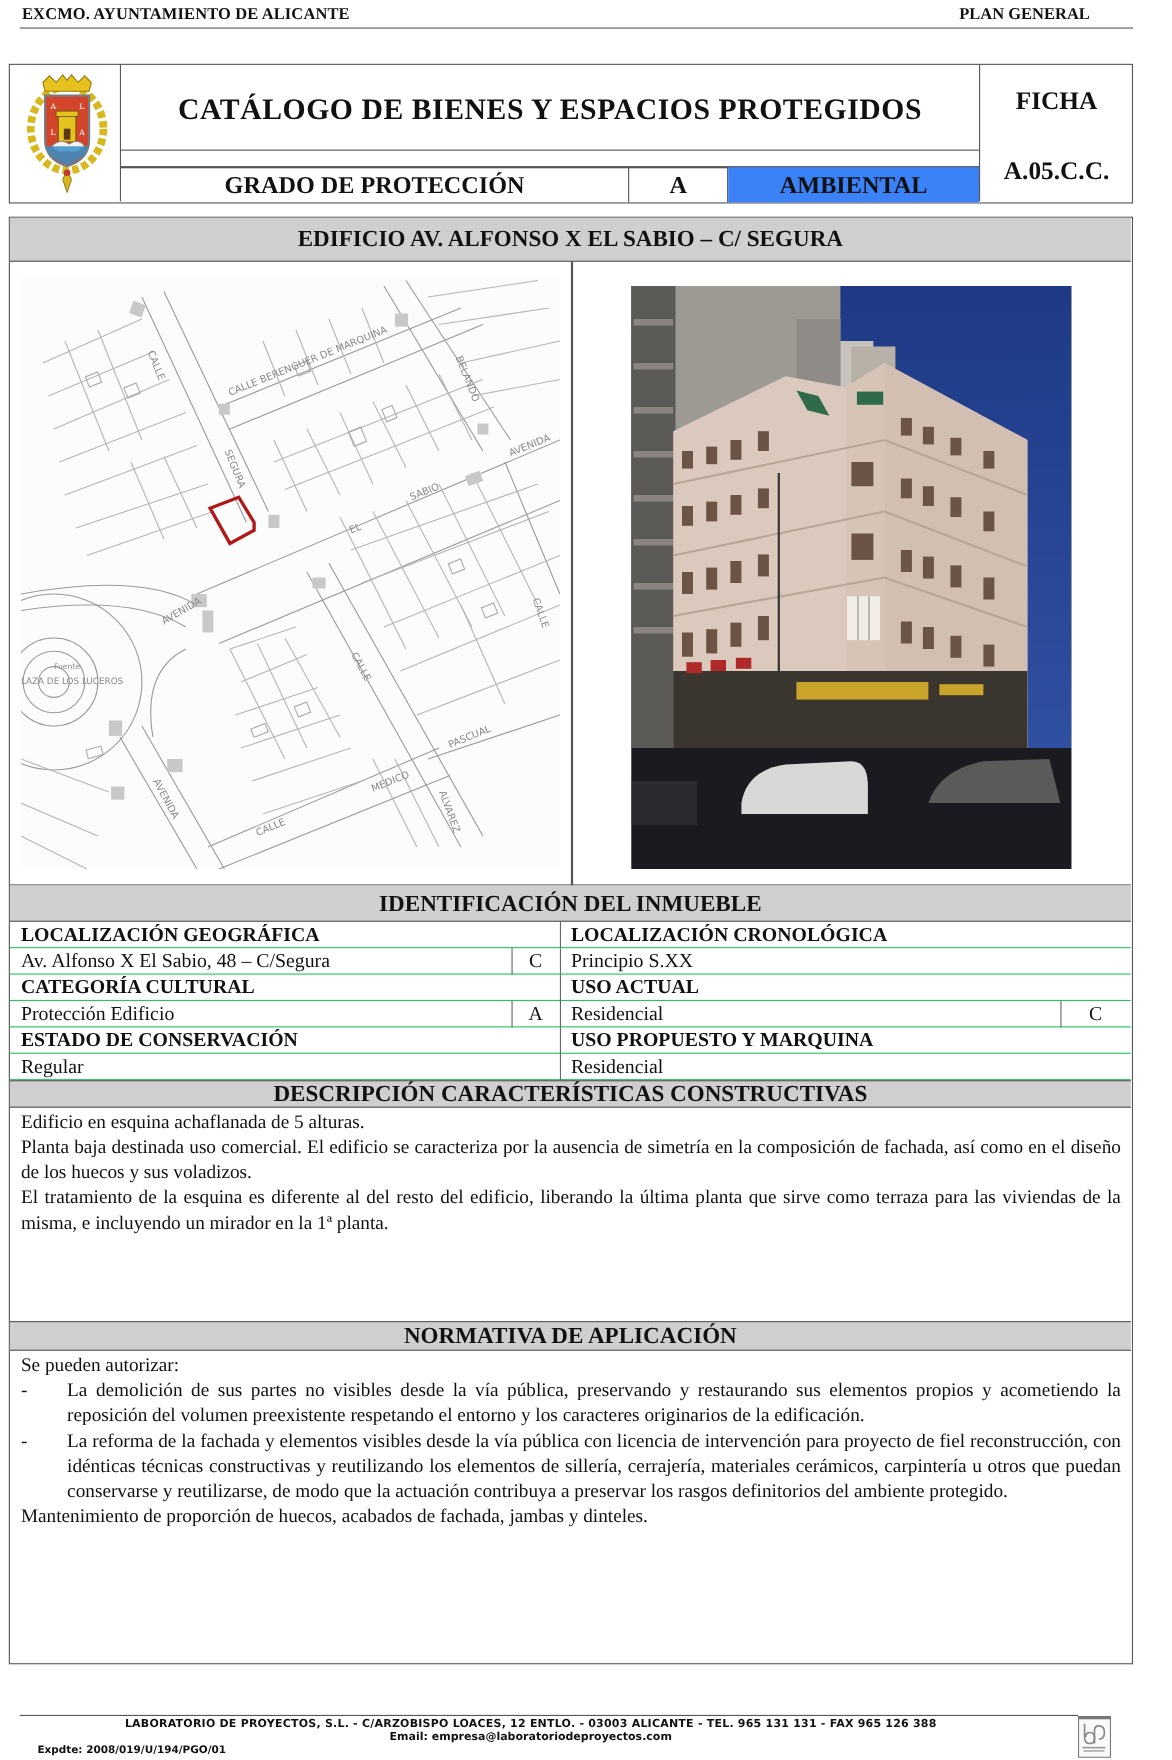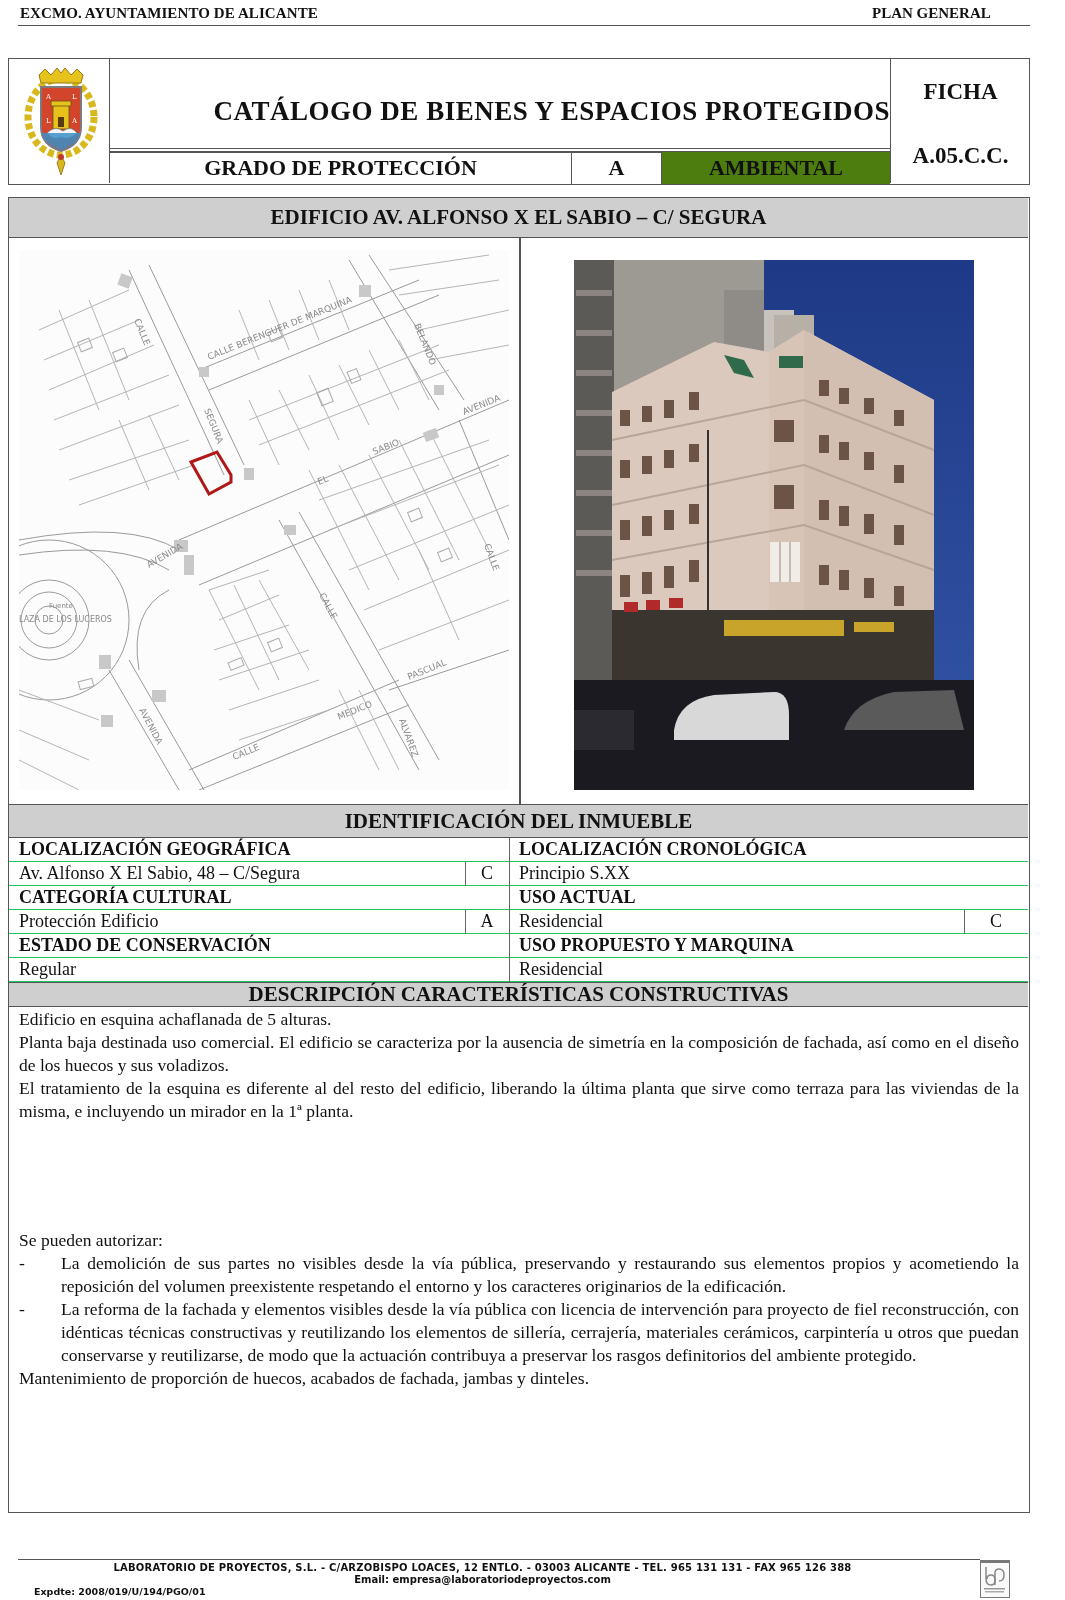--- a/index.html
+++ b/index.html
@@ -9,27 +9,27 @@
   .abs { position: absolute; }
 
   
   .top-left { left: 20px; top: 5px; font-size: 15px; font-weight: bold; letter-spacing: 0.1px; text-align: right; }
   .top-right { left: 872px; top: 5px; font-size: 15px; font-weight: bold; }
   .top-rule { left: 18px; top: 25px; width: 1012px; height: 1px; background: #555; }
 
   
   .title-block { left: 8px; top: 58px; width: 1022px; height: 127px; border: 1.5px solid #555; }
   .crest-cell { left: 0; top: 0; width: 101px; height: 124px; border-right: 1.5px solid #555; }
-  .title-cell { left: 101px; top: 16px; width: 780px; height: 74px; border-bottom: 1.5px solid #555; display: flex; align-items: center; justify-content: flex-end; }
+  .title-cell { left: 101px; top: 4px; width: 780px; height: 74px; border-bottom: 1.5px solid #555; display: flex; align-items: center; justify-content: center; }
   .title-cell span { font-size: 27px; font-weight: bold; letter-spacing: 0.5px; }
   .sub-rule { left: 101px; top: 92px; width: 780px; height: 1.5px; background: #555; }
   .grado-cell { left: 101px; top: 93px; width: 462px; height: 32px; display: flex; align-items: center; justify-content: center; border-right: 1.5px solid #555; }
   .grado-cell span, .a-cell span, .amb-cell span { font-size: 22px; font-weight: bold; }
   .a-cell { left: 563px; top: 93px; width: 90px; height: 32px; display: flex; align-items: center; justify-content: center; border-right: 1.5px solid #555; }
-  .amb-cell { left: 653px; top: 93px; width: 228px; height: 32px; display: flex; align-items: center; justify-content: center; background: #4d7c0f; }
+  .amb-cell { left: 653px; top: 93px; width: 228px; height: 32px; display: flex; align-items: center; justify-content: center; background: #3b82f6; }
   .ficha-cell { left: 881px; top: 0; width: 139px; height: 124px; border-left: 1.5px solid #555; }
   .ficha-label { left: 0; top: 20px; width: 139px; text-align: center; font-size: 23px; font-weight: bold; }
   .ficha-code { left: 0; top: 84px; width: 139px; text-align: center; font-size: 23px; font-weight: bold; }
 
   
   .main-frame { left: 8px; top: 197px; width: 1022px; height: 1316px; border: 1.5px solid #555; }
   .section-head { position: absolute; left: 0; width: 1019px; background: #cfcfcf; border-bottom: 1.5px solid #555; display: flex; align-items: center; justify-content: center; }
   .section-head span { font-weight: bold; font-size: 21px; }
 
   .img-row { left: 0; top: 40px; width: 1019px; height: 567px; border-bottom: 1.5px solid #555; }
@@ -371,20 +371,23 @@
 
   <div class="section-head" style="top:784px;height:25px;border-top:1.5px solid #555;">
     <span>DESCRIPCIÓN CARACTERÍSTICAS CONSTRUCTIVAS</span>
   </div>
   <div class="abs desc-body" style="top:810px;">
     <p>Edificio en esquina achaflanada de 5 alturas.</p>
     <p>Planta baja destinada uso comercial. El edificio se caracteriza por la ausencia de simetría en la composición de fachada, así como en el diseño de los huecos y sus voladizos.</p>
     <p>El tratamiento de la esquina es diferente al del resto del edificio, liberando la última planta que sirve como terraza para las viviendas de la misma, e incluyendo un mirador en la 1ª planta.</p>
   </div>
 
+  <div class="section-head" style="top:1003px;height:27px;border-top:1.5px solid #555;">
+    <span>NORMATIVA DE APLICACIÓN</span>
+  </div>
   <div class="abs norm-body" style="top:1031px;">
     <p>Se pueden autorizar:</p>
     <div class="bullet">
       <span class="dash">-</span>
       <span class="txt">La demolición de sus partes no visibles desde la vía pública, preservando y restaurando sus elementos propios y acometiendo la reposición del volumen preexistente respetando el entorno y los caracteres originarios de la edificación.</span>
     </div>
     <div class="bullet">
       <span class="dash">-</span>
       <span class="txt">La reforma de la fachada y elementos visibles desde la vía pública con licencia de intervención para proyecto de fiel reconstrucción, con idénticas técnicas constructivas y reutilizando los elementos de sillería, cerrajería, materiales cerámicos, carpintería u otros que puedan conservarse y reutilizarse, de modo que la actuación contribuya a preservar los rasgos definitorios del ambiente protegido.</span>
     </div>

